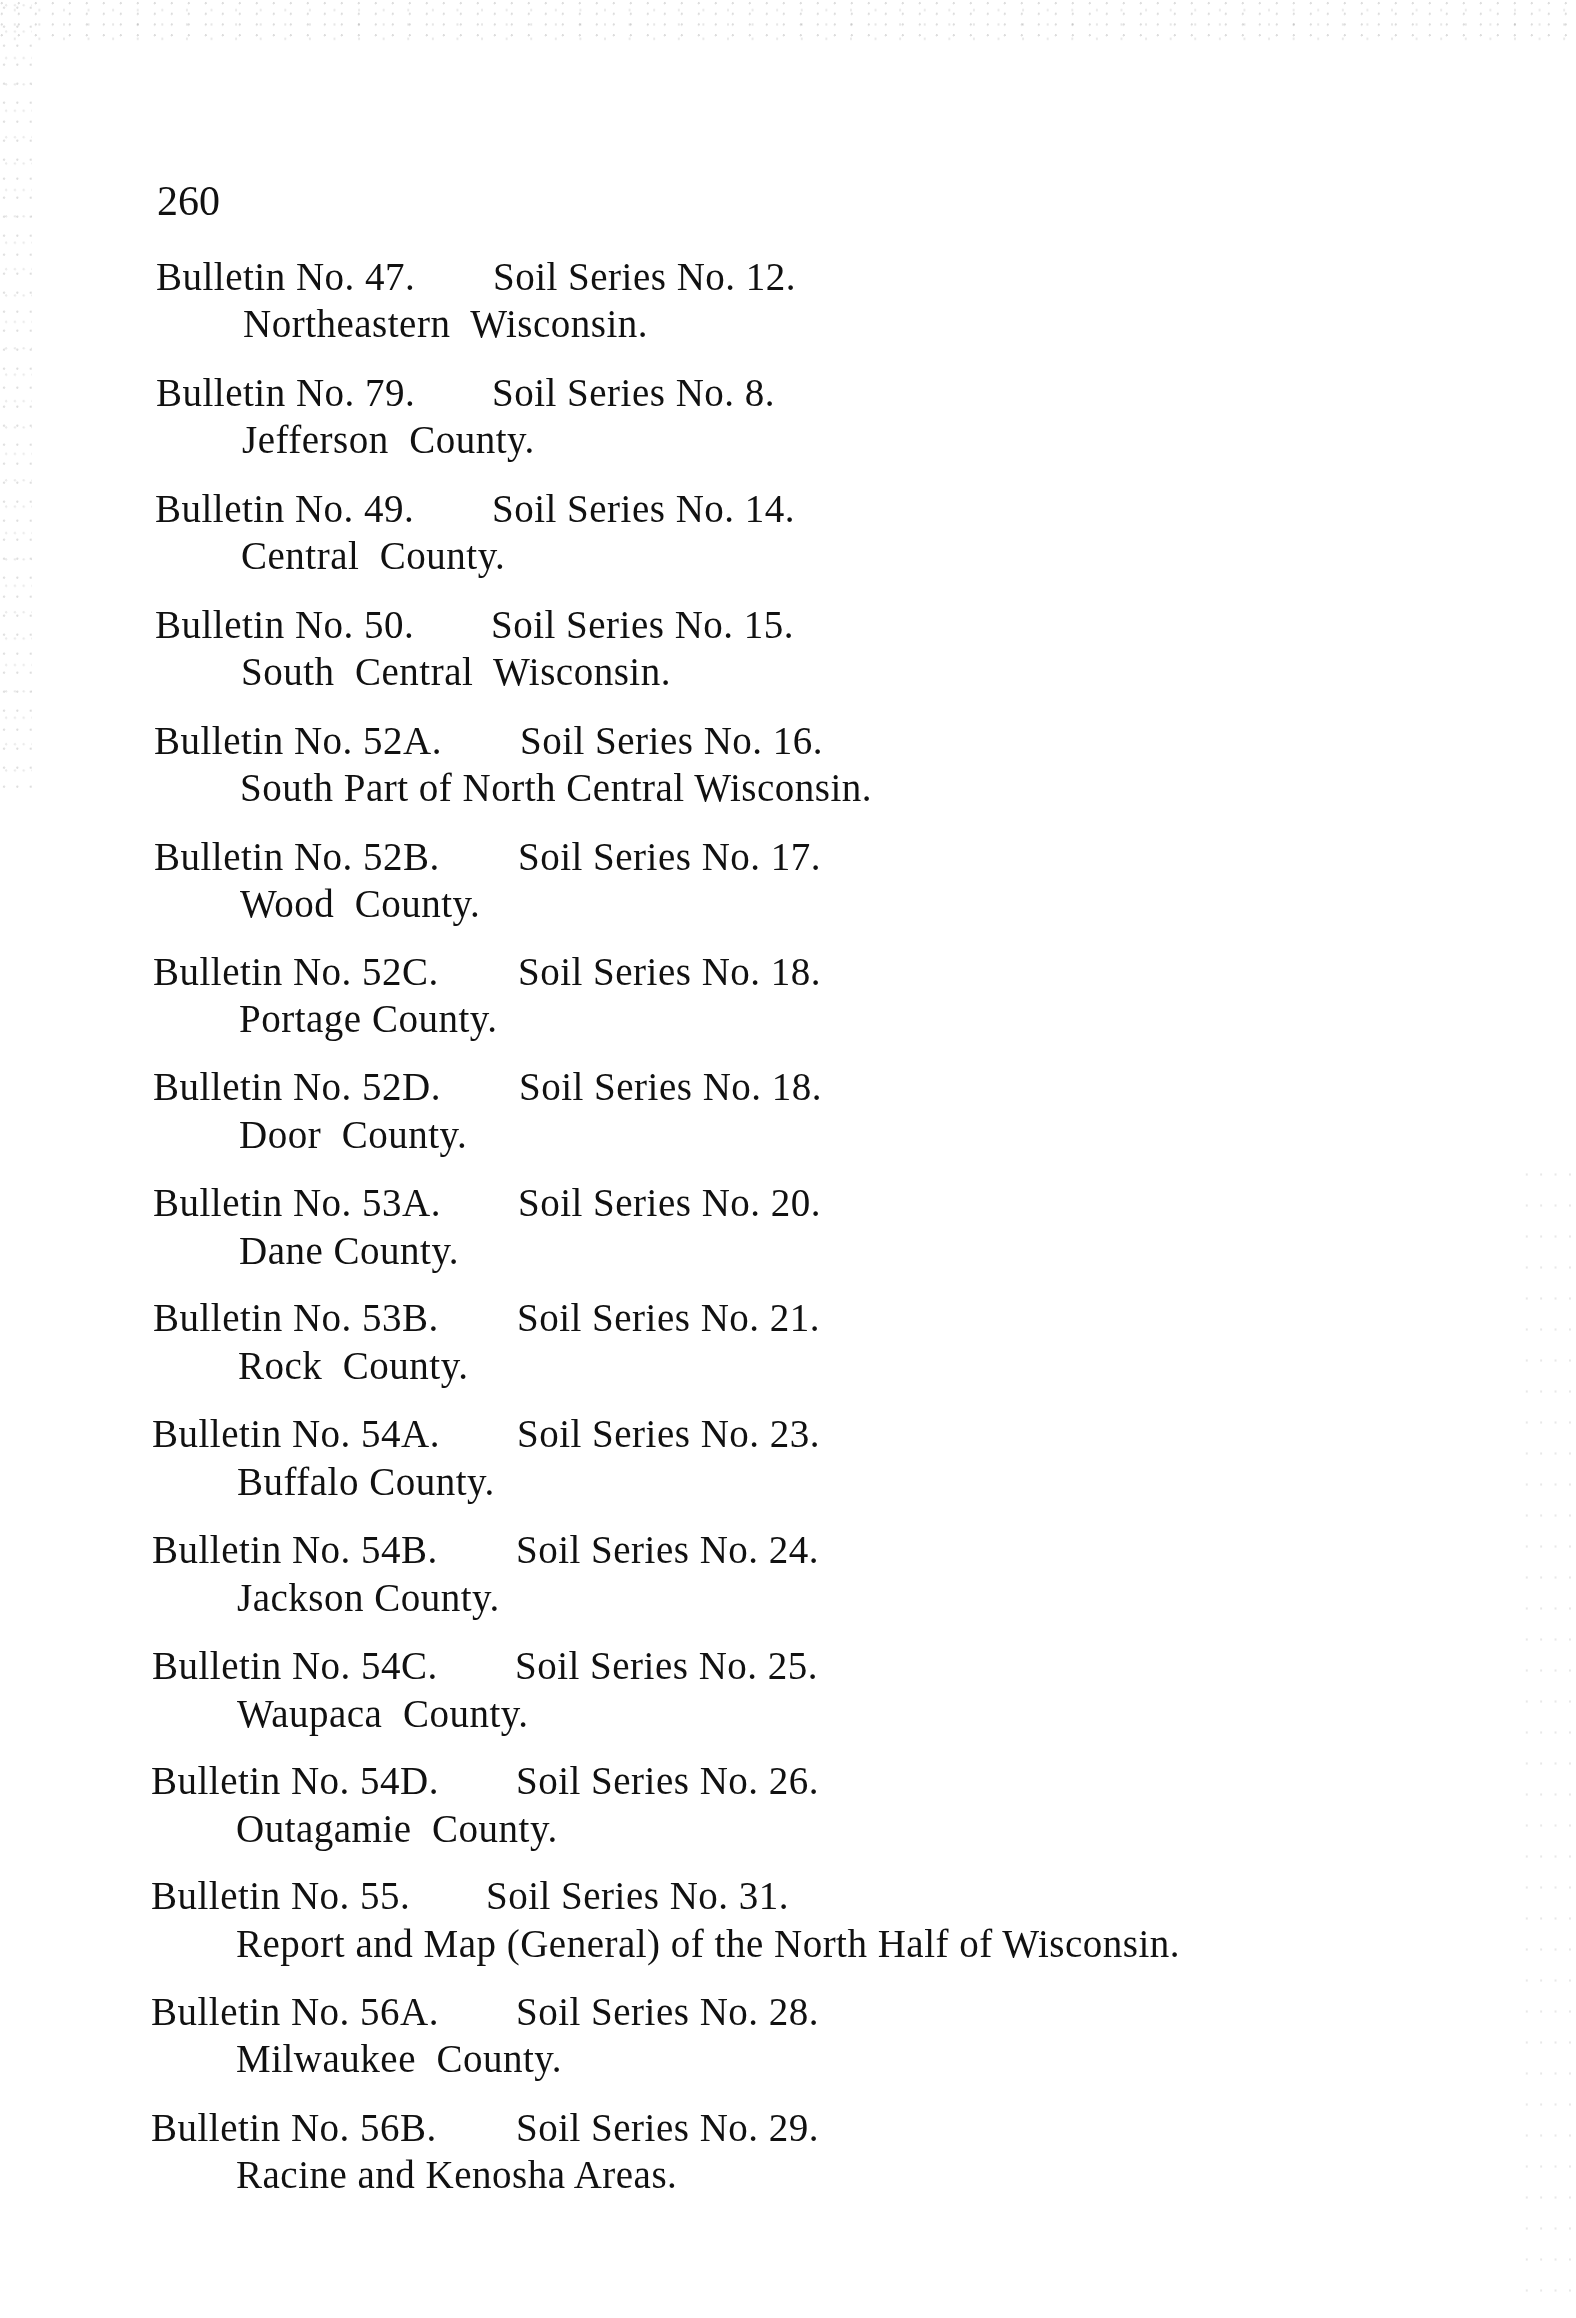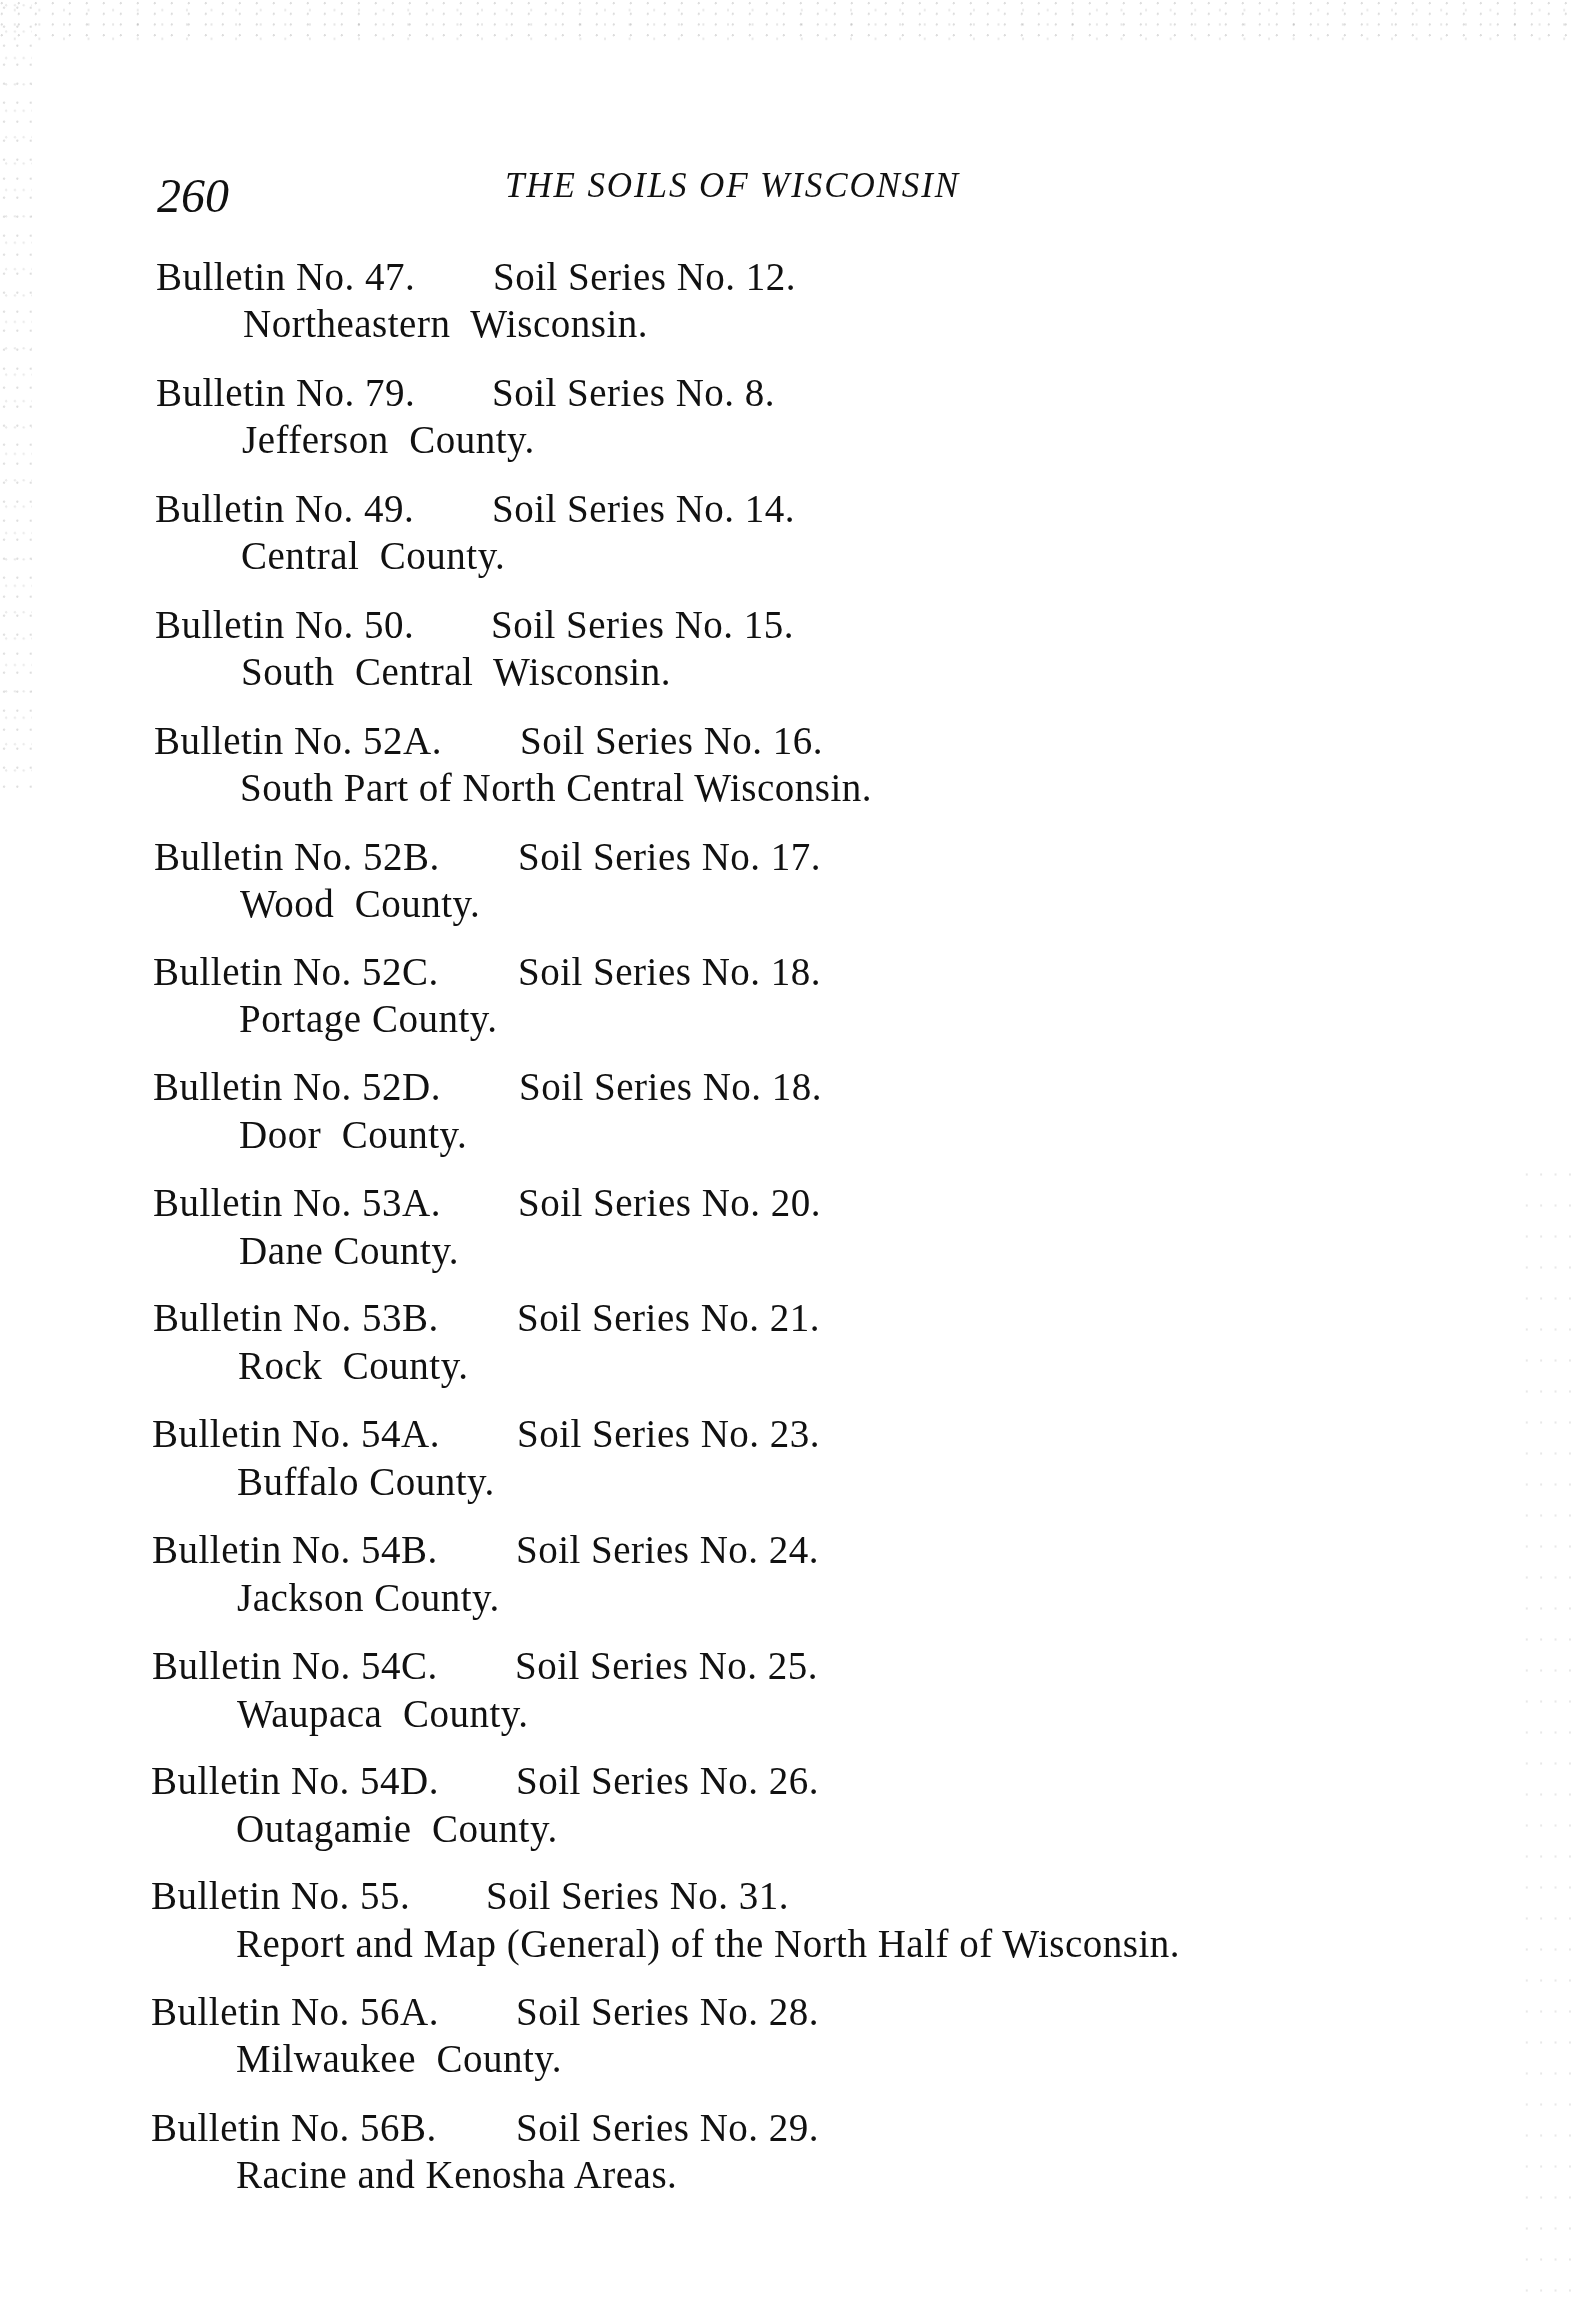--- a/index.html
+++ b/index.html
@@ -28,36 +28,35 @@
   .speckle-right {
     position: absolute; right: 0; top: 1159px; width: 56px; height: 1206px;
     background:
       radial-gradient(circle at 40% 50%, rgba(0,0,0,0.18) 0 0.9px, transparent 1.4px) 0 0/14.4px 31px;
     opacity: 0.5;
   }
   .line {
     position: absolute; white-space: pre;
     font-size: 39px; line-height: 1; letter-spacing: 0.5px;
   }
-  .header-num { position: absolute; left: 157px; top: 172px; font-size: 48px; line-height: 1; font-style: italic; }
+  .header-num { position: absolute; left: 157px; top: 180px; font-size: 42px; line-height: 1; }
   .header-title {
     position: absolute; left: 505px; top: 168px;
     font-size: 35px; line-height: 1; font-style: italic; letter-spacing: 1.9px;
   }
 </style>
 </head>
 <body>
 
 <div class="page">
   <div class="speckle-top"></div>
   <div class="speckle-left"></div>
   <div class="speckle-right"></div>
 
   <div class="header-num">260</div>
-  <div class="header-title">THE SOILS OF WISCONSIN</div>
 
   <div>
 
     <div>
       <div class="line" style="left:156px;top:257px">Bulletin No. 47.</div>
       <div class="line" style="left:493px;top:257px">Soil Series No. 12.</div>
       <div class="line" style="left:243px;top:304px">Northeastern  Wisconsin.</div>
     </div>
 
     <div>

